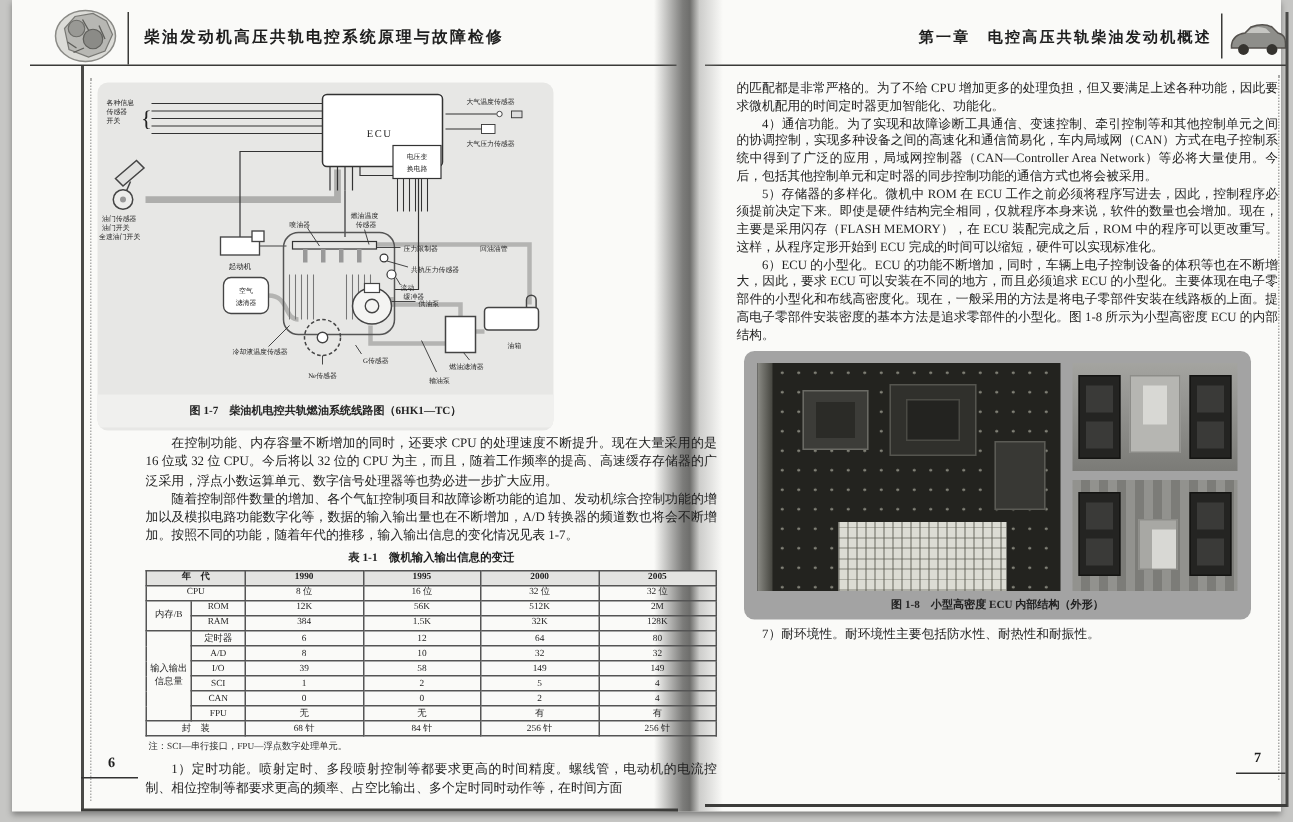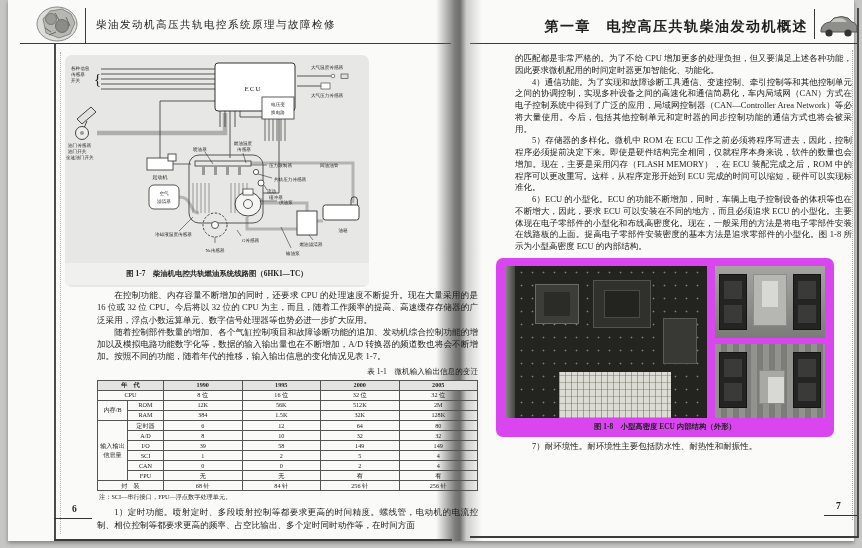--- a/index.html
+++ b/index.html
@@ -15,42 +15,42 @@
   .edge-l-dot{position:absolute;left:52px;top:52px;height:482px;width:0;border-left:1px dotted #b0b0ae;}
   .edge-r{position:absolute;left:849px;top:8px;height:530px;width:1.5px;background:#4a4a48;}
   .edge-r-dot{position:absolute;left:844px;top:50px;height:470px;width:0;border-left:1px dotted #a8a8a6;}
   .brule-l{position:absolute;left:46px;top:539px;width:398px;height:1.5px;background:#3c3c3a;}
   .brule-r{position:absolute;left:462px;top:536px;width:388px;height:1.5px;background:#3c3c3a;}
   
   .hrule-l{position:absolute;left:12px;top:43px;width:431px;height:1.2px;background:#3a3a38;}
   .hrule-r{position:absolute;left:462px;top:43px;width:388px;height:1.2px;background:#3a3a38;}
   .hdiv1{position:absolute;left:77px;top:8px;height:35px;width:1.2px;background:#3a3a38;}
   .hdiv2{position:absolute;left:806px;top:9px;height:30px;width:1.2px;background:#3a3a38;}
-  .btitle{position:absolute;left:88px;top:18px;font-size:10.5px;font-weight:normal;letter-spacing:1.5px;}
-  .ctitle{position:absolute;left:500px;width:300px;top:18px;font-size:14px;font-weight:bold;letter-spacing:1.5px;text-align:right;}
+  .btitle{position:absolute;left:88px;top:18px;font-size:10.5px;font-weight:bold;letter-spacing:1.5px;}
+  .ctitle{position:absolute;left:500px;width:300px;top:18px;font-size:10px;font-weight:bold;letter-spacing:1.5px;text-align:right;}
   .logo{position:absolute;left:26px;top:4px;width:46px;height:40px;}
   .caricon{position:absolute;left:810px;top:12px;width:40px;height:27px;}
   
   .fig17{position:absolute;left:57px;top:55px;width:304px;height:232px;background:#e7e7e5;border-radius:7px;overflow:hidden;}
   .fig17 svg.diag{display:block;width:304px;height:208px;}
   .figcap{height:22px;background:#f0f0ee;text-align:center;font-size:7.4px;font-weight:bold;line-height:21px;color:#222;}
   .ltext{position:absolute;left:57px;top:289px;width:381px;margin-left:32px;}
   .para{font-size:8.6px;line-height:12.3px;text-align:justify;margin:0;}
   .ind{text-indent:2em;}
-  .ttitle{text-align:right;font-weight:normal;font-size:7.6px;margin:4px 0 3px;}
+  .ttitle{text-align:center;font-weight:bold;font-size:7.6px;margin:4px 0 3px;}
   table.t{border-collapse:collapse;width:100%;font-size:6.2px;table-layout:fixed;}
   table.t td{border:1px solid #555;text-align:center;padding:0.5px 2px;line-height:1.3;}
   table.t tr.th td{background:#e3e3e1;font-weight:bold;}
   table.t td.grp{line-height:1.4;}
   .tnote{font-size:6.2px;margin:2px 0 0 2px;color:#2a2a2a;}
   .p3{margin-top:4px;}
   
   .rtext{position:absolute;left:483px;top:53px;width:361px;}
-  .para.r{font-size:8.5px;line-height:11.75px;margin-left:24px;}
-  .fig18{width:338px;margin:5px 0 4px 5px;background:#d946ef;border-radius:7px;padding:8px 9px 1px;}
+  .para.r{font-size:8.5px;line-height:11.75px;}
+  .fig18{width:338px;margin:5px 0 4px 5px;background:#a3a3a3;border-radius:7px;padding:8px 9px 1px;}
   .photos{position:relative;height:152px;}
   .pcb{position:absolute;left:0;top:0;width:202px;height:152px;background:#23231f;overflow:hidden;}
   .pcb .speck{position:absolute;inset:0;background-image:radial-gradient(circle,rgba(205,205,190,.55) .8px,transparent 1.1px);background-size:11px 13px;}
   .pcb .bracket{position:absolute;left:0;top:0;width:10px;height:152px;background:linear-gradient(90deg,#8b8b85,#45453f);}
   .pcb .chip1{position:absolute;left:30px;top:18px;width:44px;height:40px;background:#3c3c38;border:1px solid #6a6a64;}
   .pcb .chip1:after{content:"";position:absolute;left:8px;top:7px;right:8px;bottom:7px;background:#2b2b27;}
   .pcb .chip2{position:absolute;left:88px;top:14px;width:58px;height:48px;background:#30302c;border:1px solid #55554f;}
   .pcb .chip2:after{content:"";position:absolute;left:10px;top:9px;right:10px;bottom:9px;background:#232320;border:1px solid #4a4a44;}
   .pcb .chip3{position:absolute;left:158px;top:52px;width:34px;height:46px;background:#383834;border:1px solid #5b5b55;}
   .pcb .conn{position:absolute;left:54px;top:106px;width:112px;height:46px;background:#dcdcd4;

